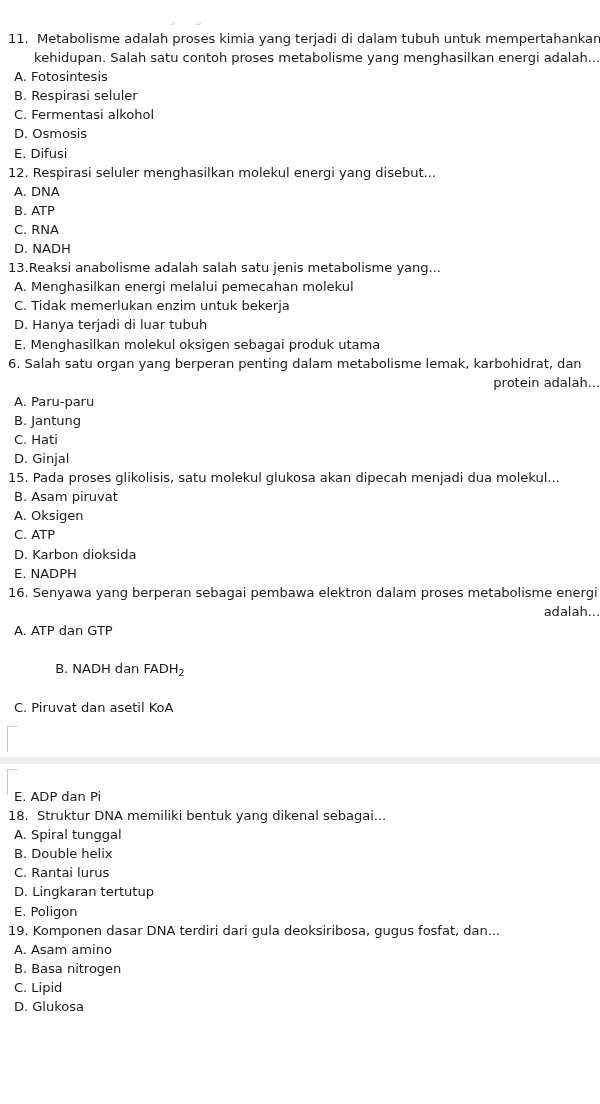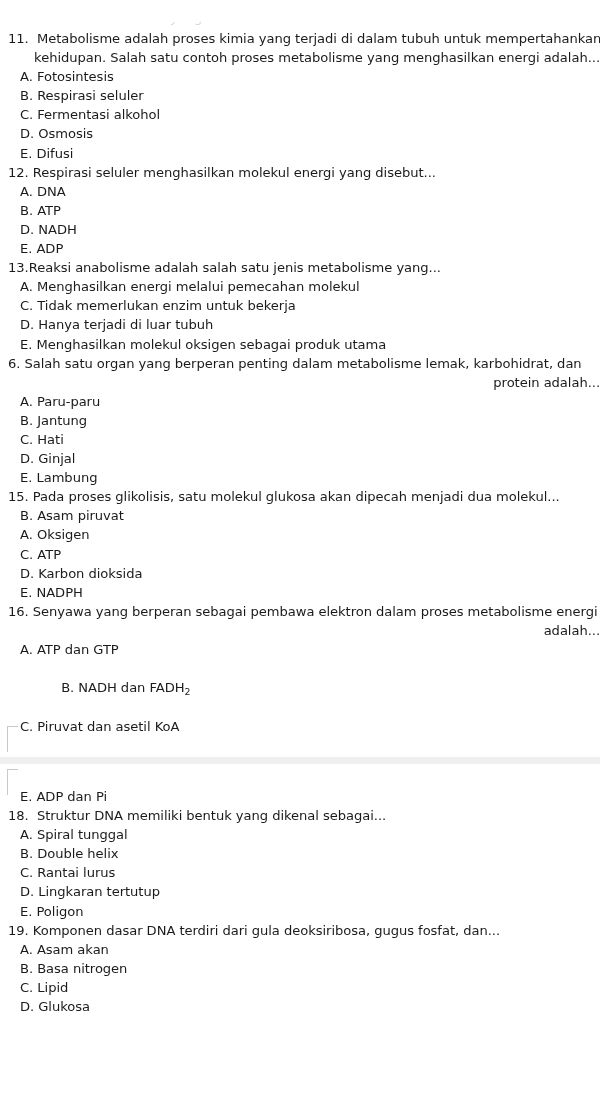--- a/index.html
+++ b/index.html
@@ -99,21 +99,21 @@
     white-space: pre;
   }
 
   .q-cont {
     padding-left: 32px;
     white-space: pre;
     text-align: right;
   }
 
   .opt {
-    padding-left: 20px;
+    padding-left: 14px;
     white-space: pre;
   }
 
   .opt sub {
     font-size: 9.4px;
     vertical-align: baseline;
     position: relative;
     top: 2.5px;
   }
 
@@ -162,22 +162,22 @@
         <div class="qline opt">E. Difusi</div>
       </div>
 
       <div>
         <div class="qline q-row">
           <span class="q-num">12. </span>
           <span class="q-text">Respirasi seluler menghasilkan molekul energi yang disebut...</span>
         </div>
         <div class="qline opt">A. DNA</div>
         <div class="qline opt">B. ATP</div>
+        <div class="qline opt">C. RNA</div>
         <div class="qline opt">D. NADH</div>
-        <div class="qline opt">E. ADP</div>
       </div>
 
       <div>
         <div class="qline q-row">
           <span class="q-num">13.</span>
           <span class="q-text">Reaksi anabolisme adalah salah satu jenis metabolisme yang...</span>
         </div>
         <div class="qline opt">A. Menghasilkan energi melalui pemecahan molekul</div>
         <div class="qline opt">C. Tidak memerlukan enzim untuk bekerja</div>
         <div class="qline opt">D. Hanya terjadi di luar tubuh</div>
@@ -187,21 +187,20 @@
       <div>
         <div class="qline q-row">
           <span class="q-num">6. </span>
           <span class="q-text">Salah satu organ yang berperan penting dalam metabolisme lemak, karbohidrat, dan</span>
         </div>
         <div class="qline q-cont">protein adalah...</div>
         <div class="qline opt">A. Paru-paru</div>
         <div class="qline opt">B. Jantung</div>
         <div class="qline opt">C. Hati</div>
         <div class="qline opt">D. Ginjal</div>
-        <div class="qline opt">E. Lambung</div>
       </div>
 
       <div>
         <div class="qline q-row">
           <span class="q-num">15. </span>
           <span class="q-text">Pada proses glikolisis, satu molekul glukosa akan dipecah menjadi dua molekul...</span>
         </div>
         <div class="qline opt">B. Asam piruvat</div>
         <div class="qline opt">A. Oksigen</div>
         <div class="qline opt">C. ATP</div>
@@ -249,21 +248,21 @@
         <div class="qline opt">C. Rantai lurus</div>
         <div class="qline opt">D. Lingkaran tertutup</div>
         <div class="qline opt">E. Poligon</div>
       </div>
 
       <div>
         <div class="qline q-row">
           <span class="q-num">19. </span>
           <span class="q-text">Komponen dasar DNA terdiri dari gula deoksiribosa, gugus fosfat, dan...</span>
         </div>
-        <div class="qline opt">A. Asam akan</div>
+        <div class="qline opt">A. Asam amino</div>
         <div class="qline opt">B. Basa nitrogen</div>
         <div class="qline opt">C. Lipid</div>
         <div class="qline opt">D. Glukosa</div>
 
       </div>
 
     </div>
 
     <div class="corner-mark top-left"></div>
   </div>

